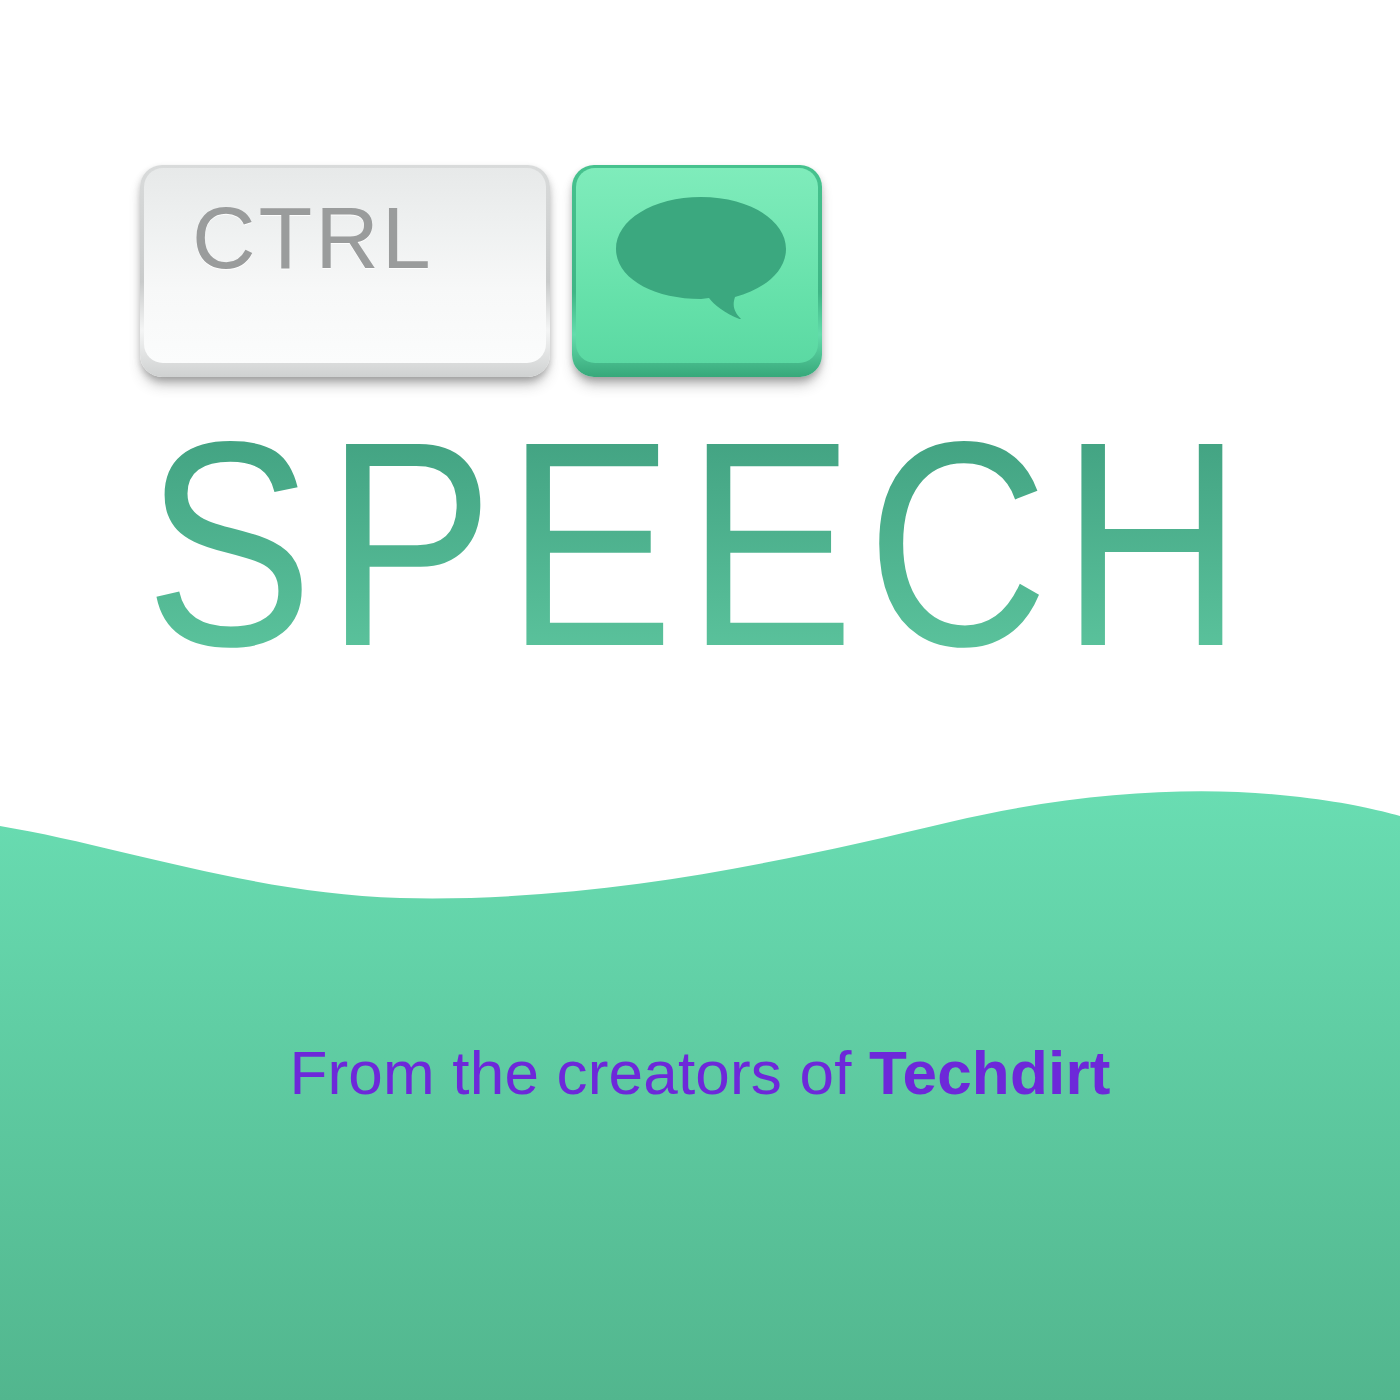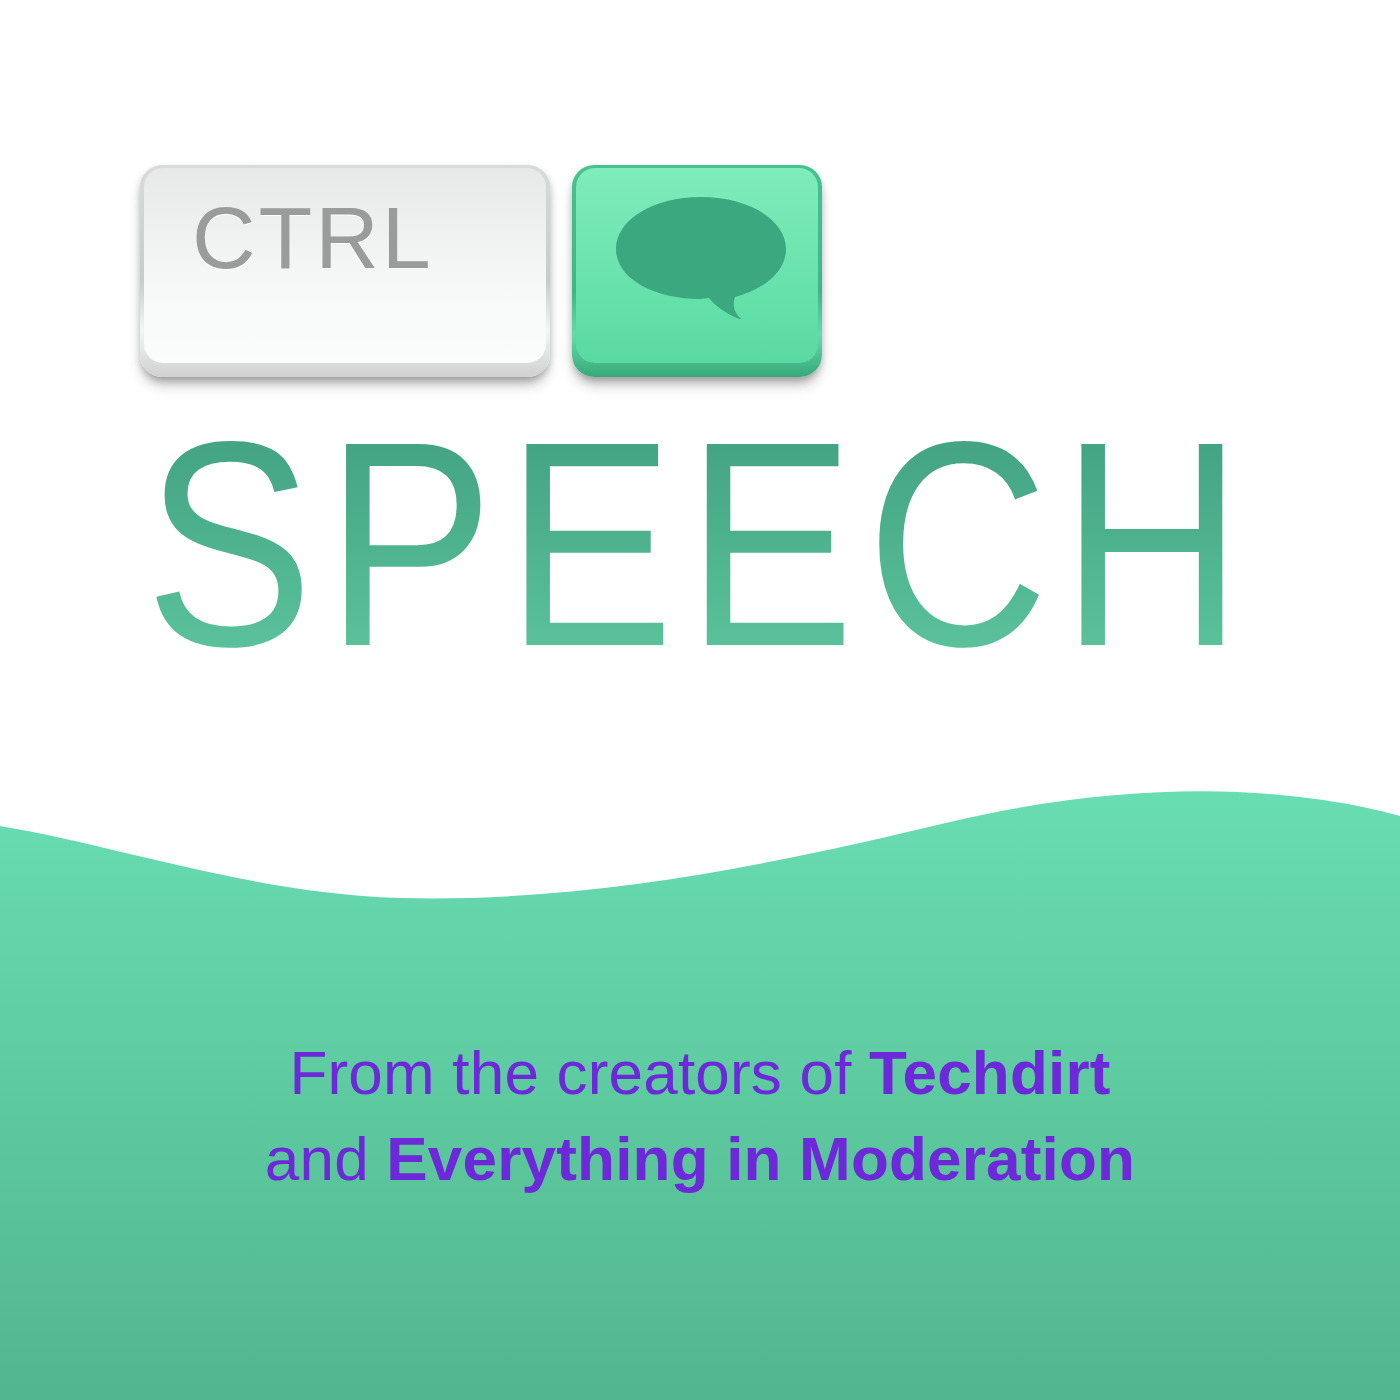--- a/index.html
+++ b/index.html
@@ -178,18 +178,15 @@
   </div>
 
   <svg class="wordmark" viewBox="0 0 1400 270" width="1400" height="270">
     <text id="wordmark-text" x="700" y="245" text-anchor="middle" fill="url(#wordGrad)" font-family="'Liberation Sans', sans-serif" font-size="292" font-weight="400" letter-spacing="14" textLength="1110" lengthAdjust="spacingAndGlyphs">SPEECH</text>
   </svg>
 
   <div class="tagline">
     <span class="line">
       <span>From the creators of </span><span class="b">Techdirt</span>
     </span>
-    <span class="line">
-      <span>and </span><span class="b">Everything in Moderation</span>
-    </span>
   </div>
 
 </div>
 
 </body></html>

